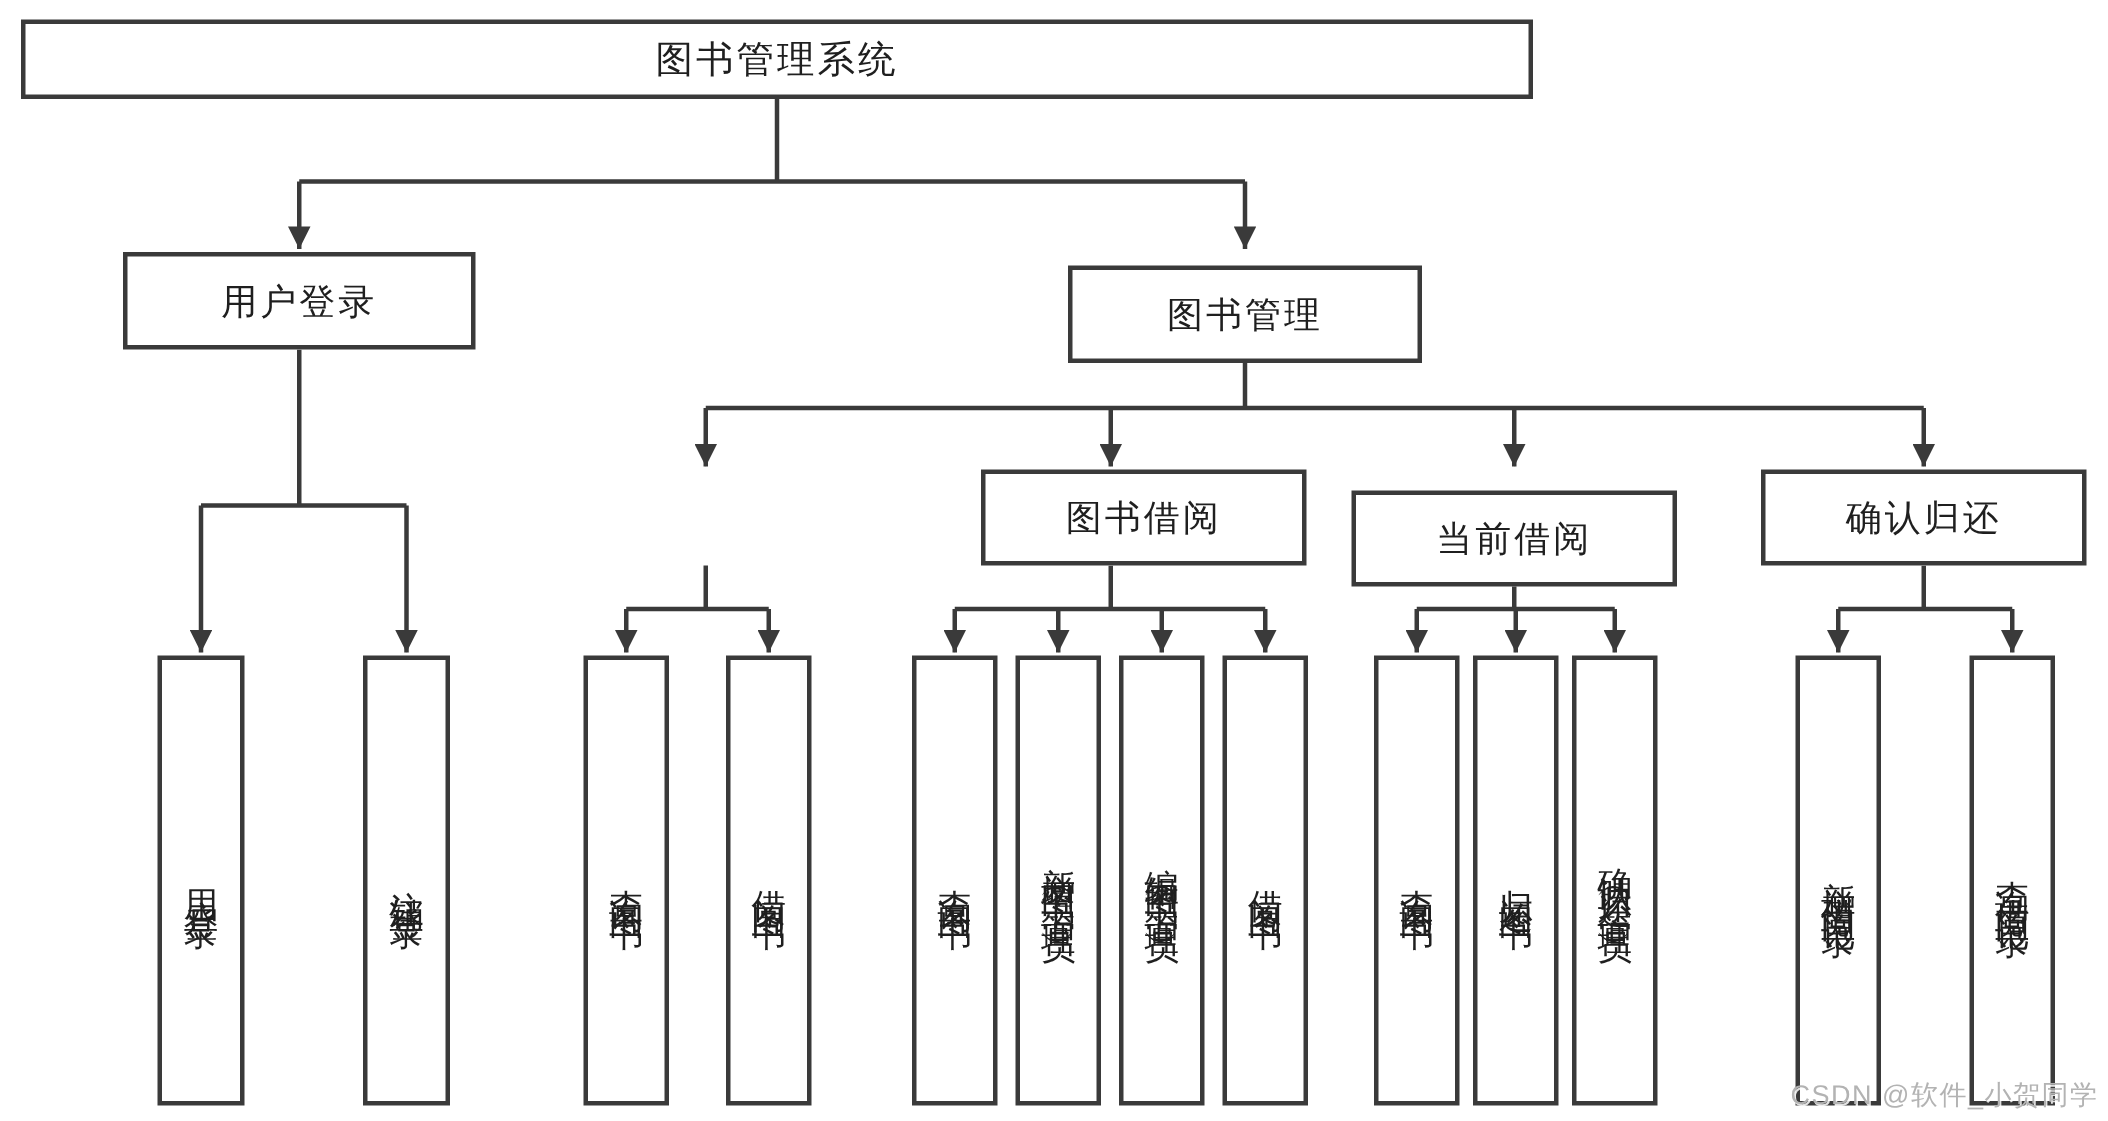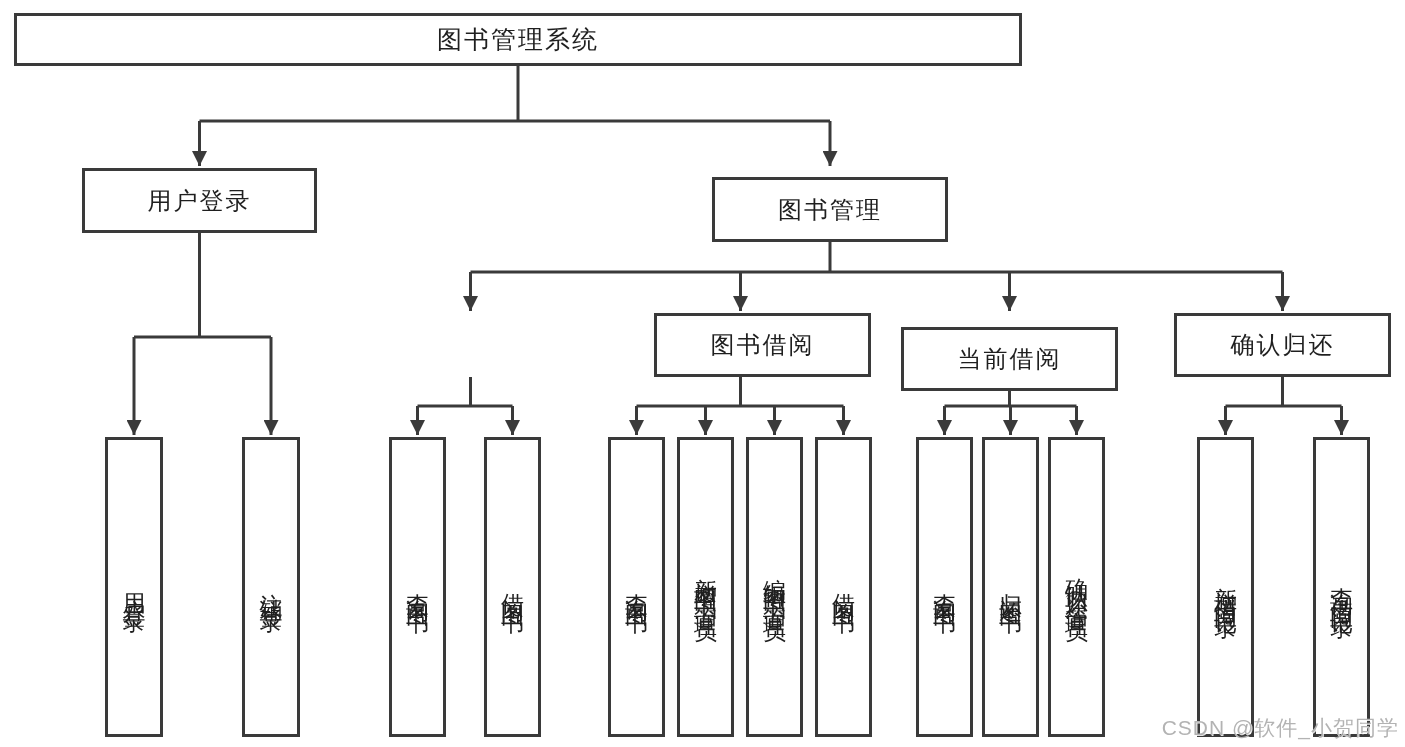--- a/index.html
+++ b/index.html
@@ -37,21 +37,21 @@
   .n-c2{left:677px;width:57px;}
   .n-c3{left:746px;width:57px;}
   .n-c4{left:815px;width:57px;}
   .n-d1{left:916px;width:57px;}
   .n-d2{left:982px;width:57px;}
   .n-d3{left:1048px;width:57px;}
   .n-e1{left:1197px;width:57px;}
   .n-e2{left:1313px;width:57px;}
   .watermark{
     position:absolute;right:6px;bottom:5px;z-index:5;
-    font-size:21px;color:#b3b3b3;letter-spacing:1px;white-space:nowrap;
+    font-size:18px;color:#b3b3b3;letter-spacing:1px;white-space:nowrap;
     text-shadow:1px 1px 0 rgba(255,255,255,0.85);
   }
 </style>
 </head>
 <body>
 
 <div class="canvas">
 
   <svg class="connectors" width="1405" height="747" viewBox="0 0 1405 747">
     <defs>

